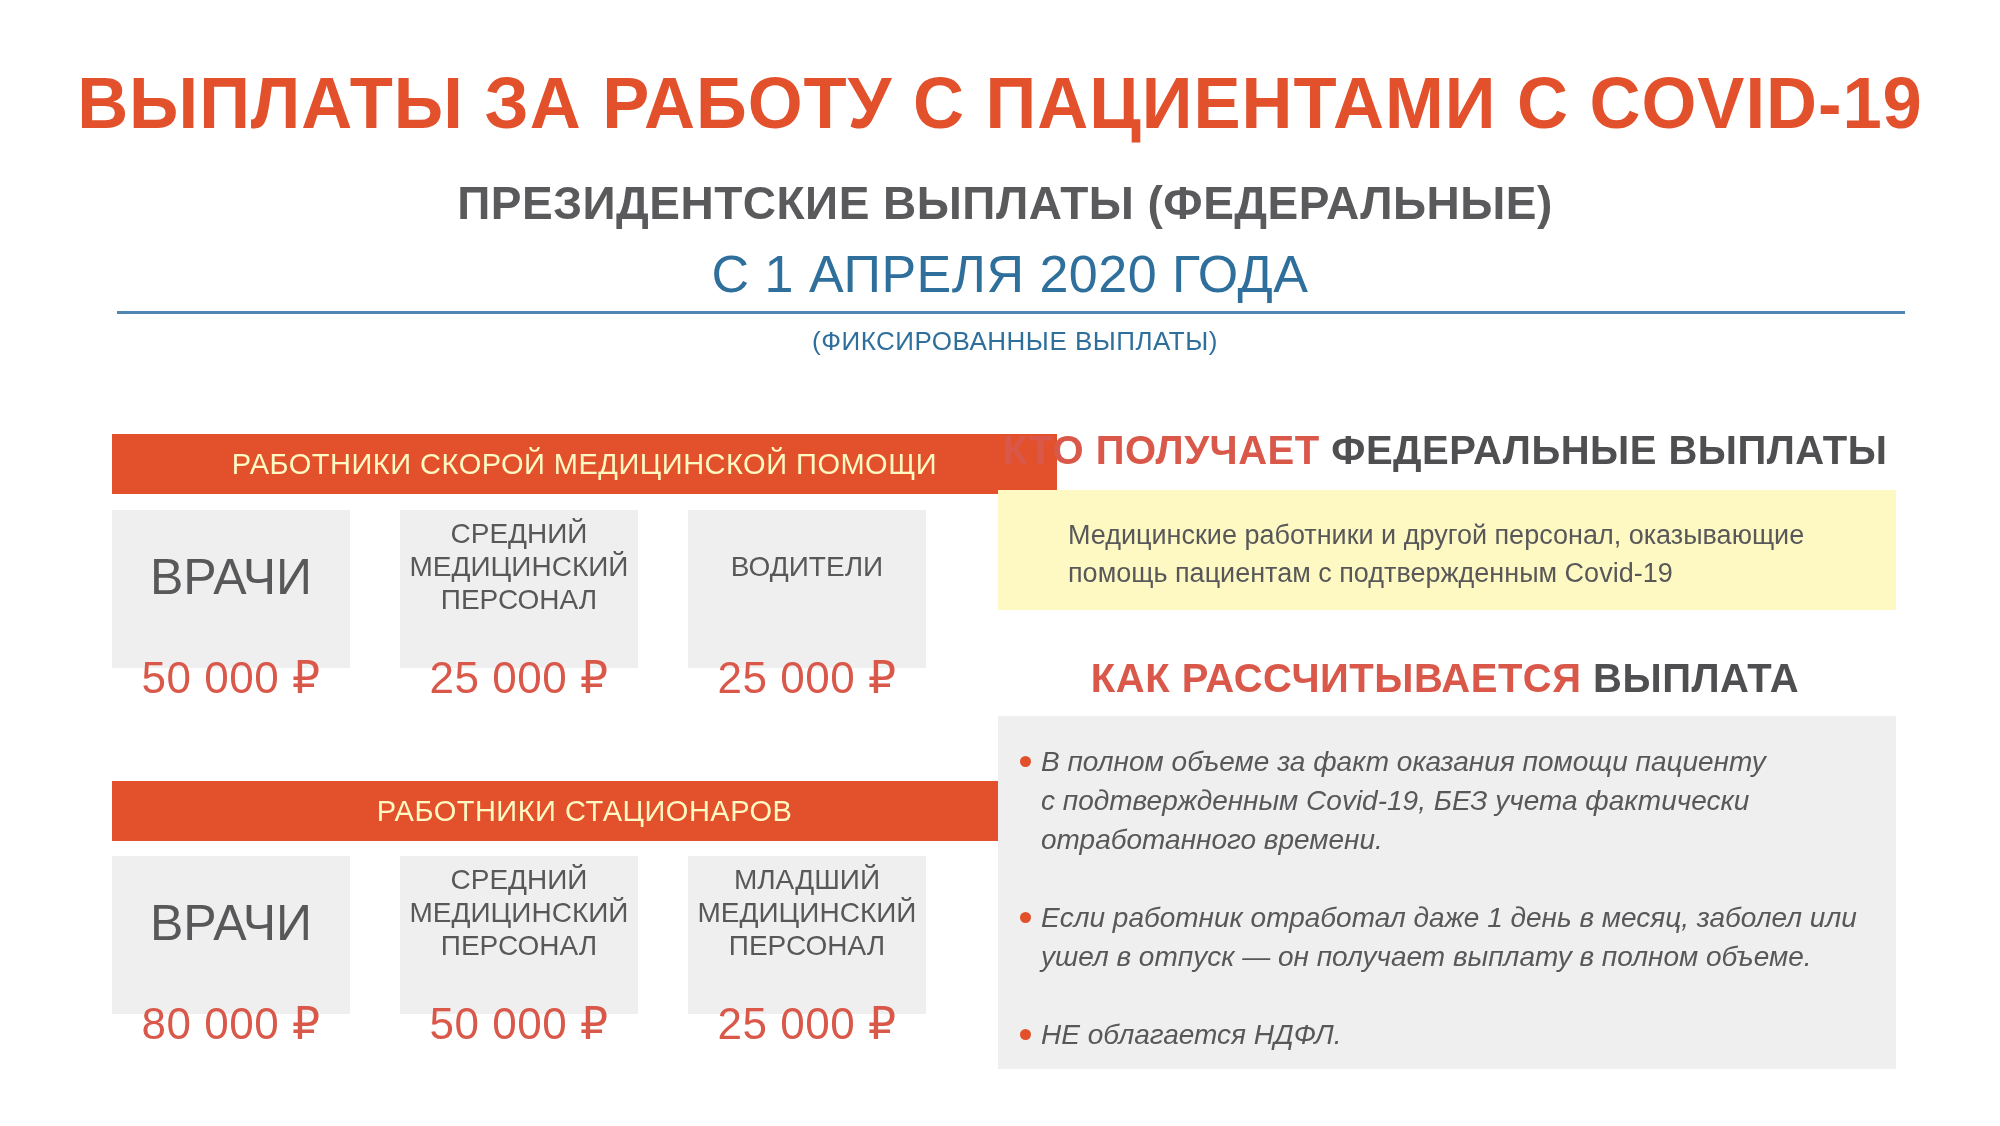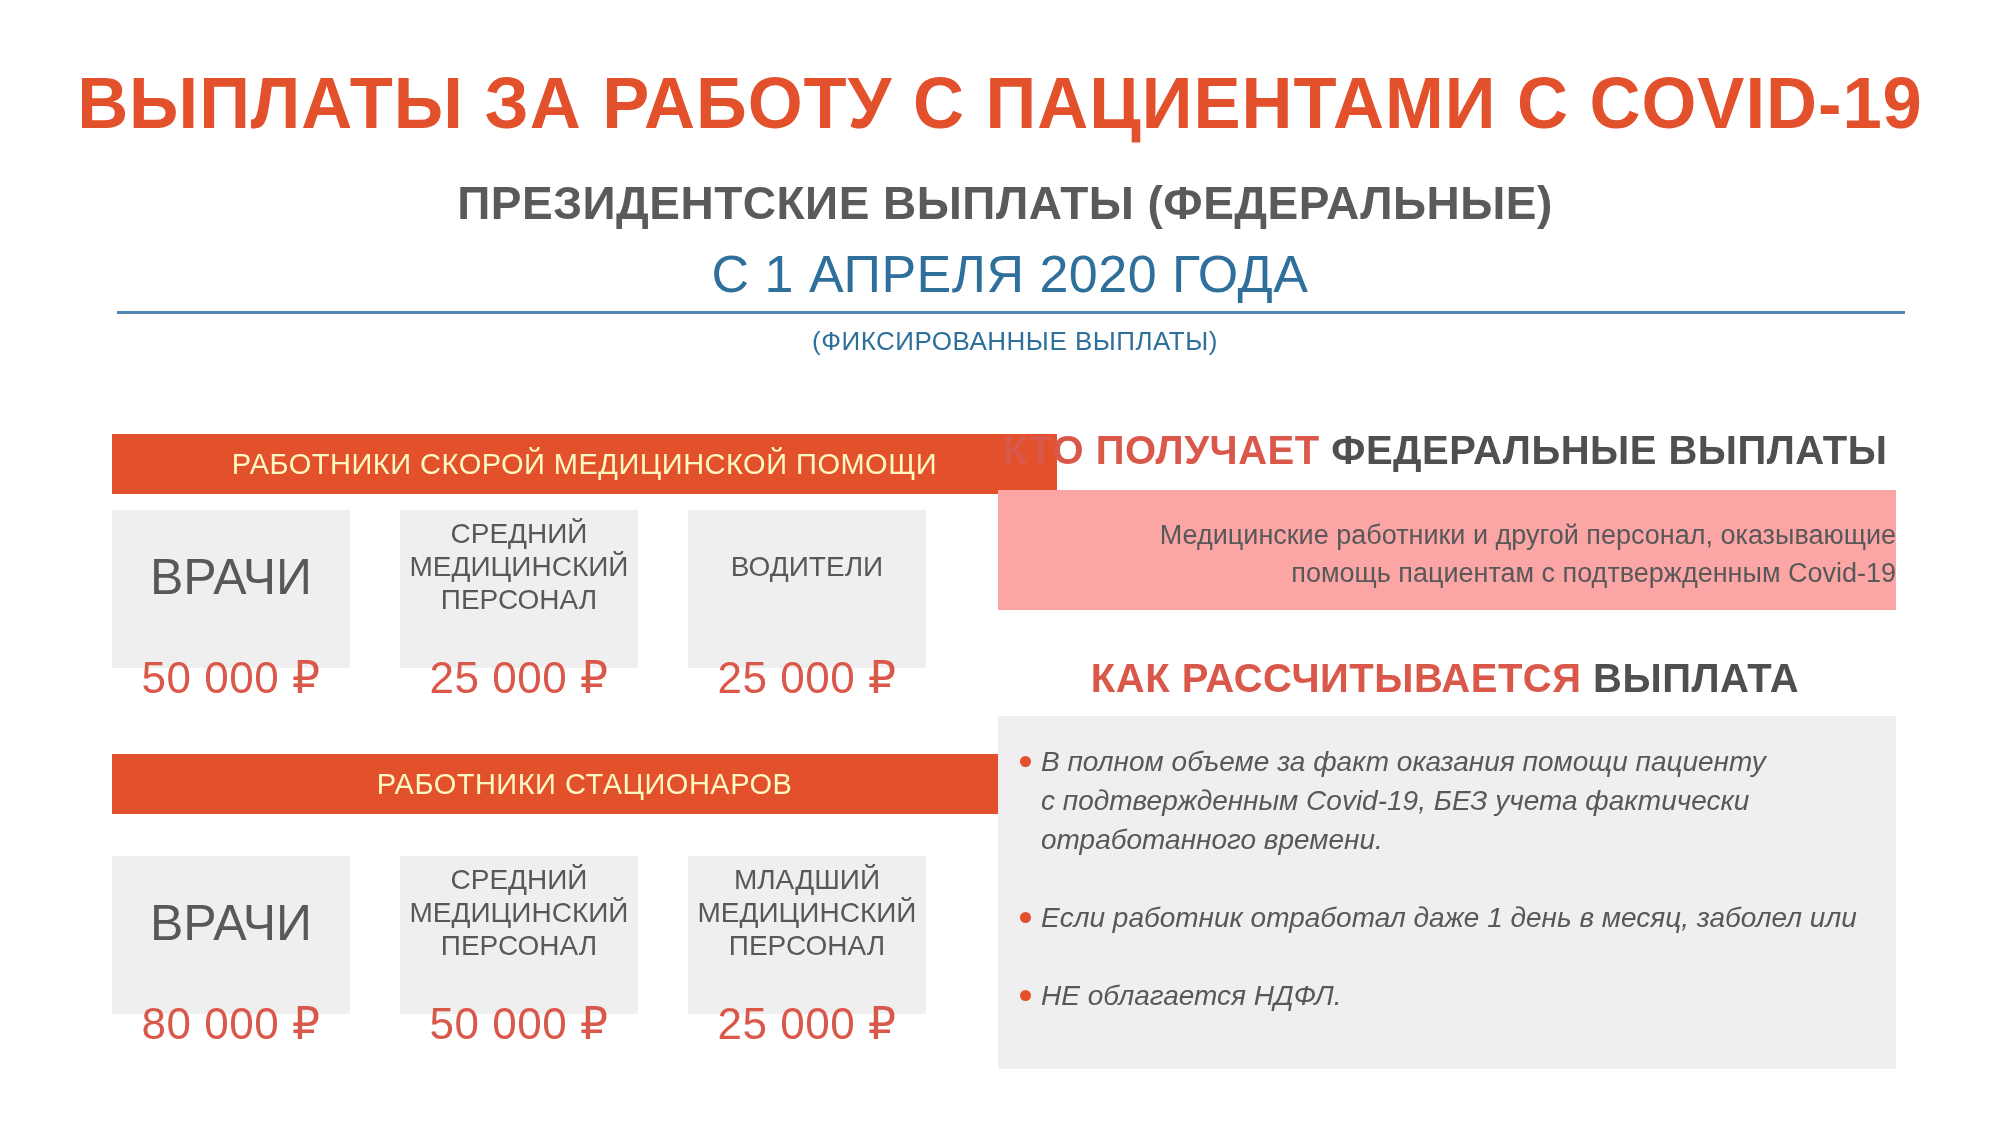--- a/index.html
+++ b/index.html
@@ -45,22 +45,22 @@
     }
 
     .right-heading {
       position: absolute; left: 995px; width: 900px; text-align: center;
       font-size: 40px; font-weight: 700; letter-spacing: 0.5px;
     }
     .right-heading .accent { color: #d9584a; }
     .right-heading .dark { color: #4f4f51; }
 
     .who-box {
-      position: absolute; left: 998px; top: 490px; width: 898px; height: 120px; background: #fca5a5;
-      text-align: right; padding-top: 26px; padding-left: 70px;
+      position: absolute; left: 998px; top: 490px; width: 898px; height: 120px; background: #fef9c3;
+      text-align: left; padding-top: 26px; padding-left: 70px;
       font-size: 27px; line-height: 38px; color: #58585a;
     }
 
     .calc-box {
       position: absolute; left: 998px; top: 716px; width: 898px; height: 353px; background: #efefef;
       padding: 26px 30px 0 22px; font-size: 28px; line-height: 39px; color: #58585a;
     }
     .bullet { position: relative; padding-left: 21px; margin-bottom: 39px; font-style: italic; }
     .bullet:last-child { margin-bottom: 0; }
     .bullet .dot {
@@ -88,21 +88,21 @@
     <div>МЕДИЦИНСКИЙ</div>
     <div>ПЕРСОНАЛ</div>
   </div>
   <div class="amount">25 000 ₽</div>
 </div>
 <div class="card" style="left:688px; top:510px;">
   <div class="role" style="top:40px;">ВОДИТЕЛИ</div>
   <div class="amount">25 000 ₽</div>
 </div>
 
-<div class="section-bar" style="top:754px;">РАБОТНИКИ СТАЦИОНАРОВ</div>
+<div class="section-bar" style="top:781px;">РАБОТНИКИ СТАЦИОНАРОВ</div>
 
 <div class="card" style="left:112px; top:856px;">
   <div class="role big" style="top:38px;">ВРАЧИ</div>
   <div class="amount">80 000 ₽</div>
 </div>
 <div class="card" style="left:400px; top:856px;">
   <div class="role" style="top:7px;">
     <div>СРЕДНИЙ</div>
     <div>МЕДИЦИНСКИЙ</div>
     <div>ПЕРСОНАЛ</div>
@@ -134,18 +134,19 @@
 <div class="calc-box">
   <div class="bullet">
     <span class="dot"></span>
     <div>В полном объеме за факт оказания помощи пациенту</div>
     <div>с подтвержденным Covid-19, БЕЗ учета фактически</div>
     <div>отработанного времени.</div>
   </div>
   <div class="bullet">
     <span class="dot"></span>
     <div>Если работник отработал даже 1 день в месяц, заболел или</div>
+    <div>ушел в отпуск — он получает выплату в полном объеме.</div>
   </div>
   <div class="bullet">
     <span class="dot"></span>
     <div>НЕ облагается НДФЛ.</div>
   </div>
 </div>
 
 </body></html>

